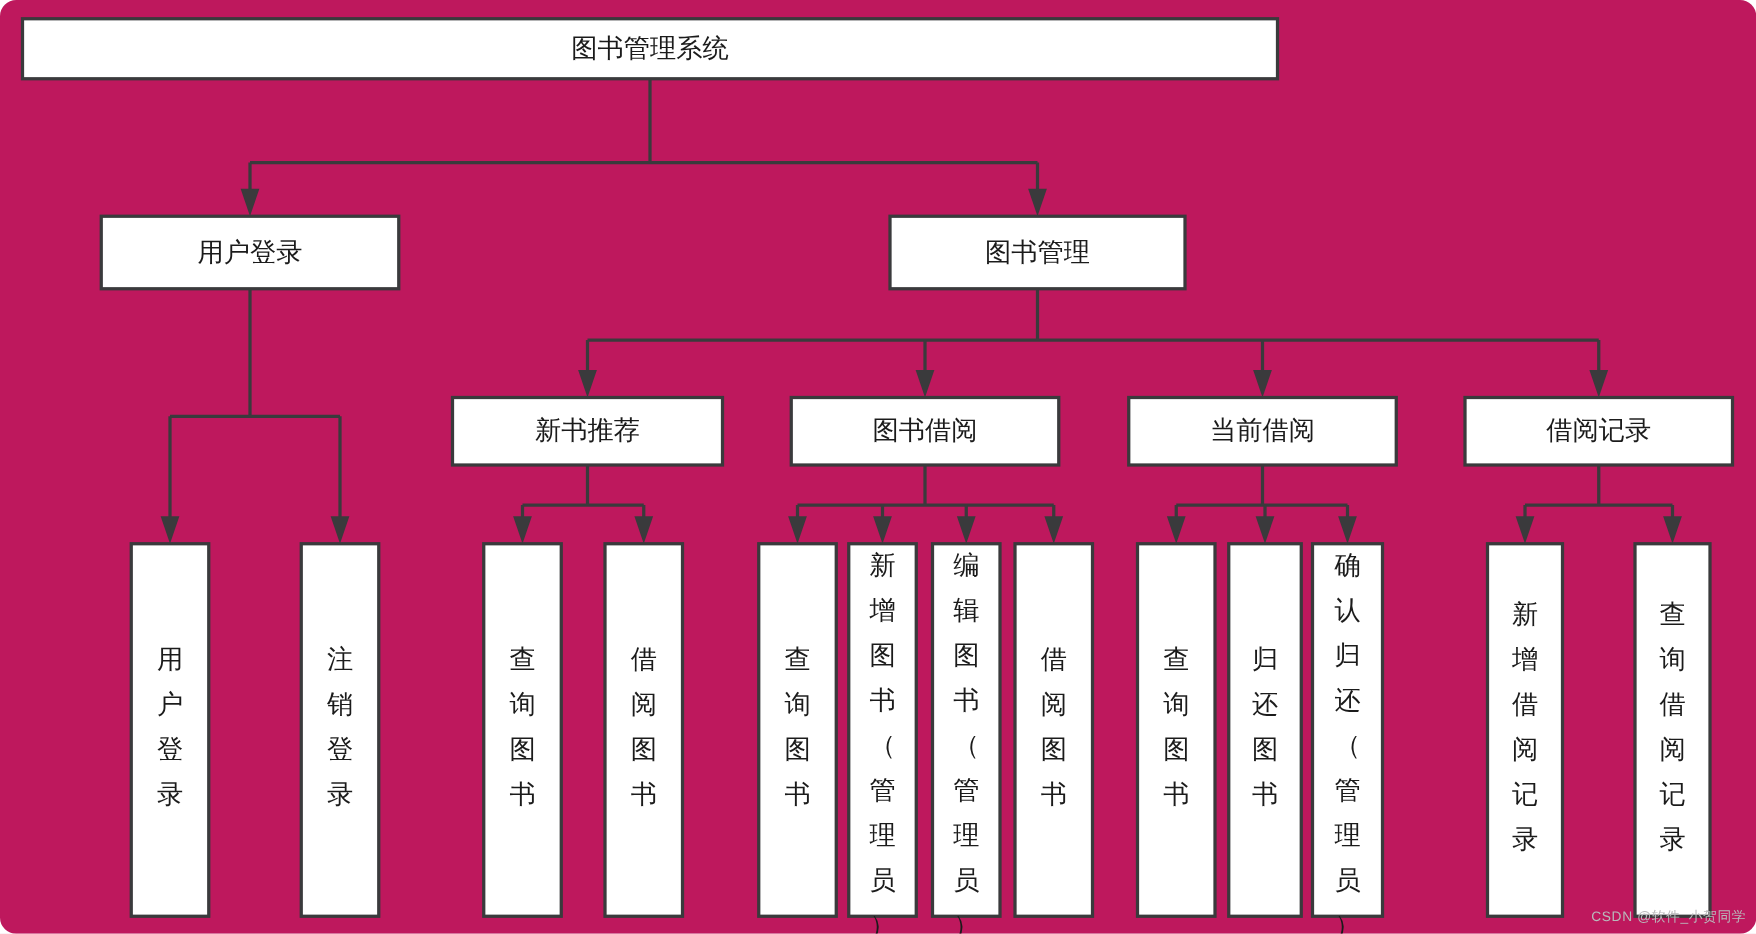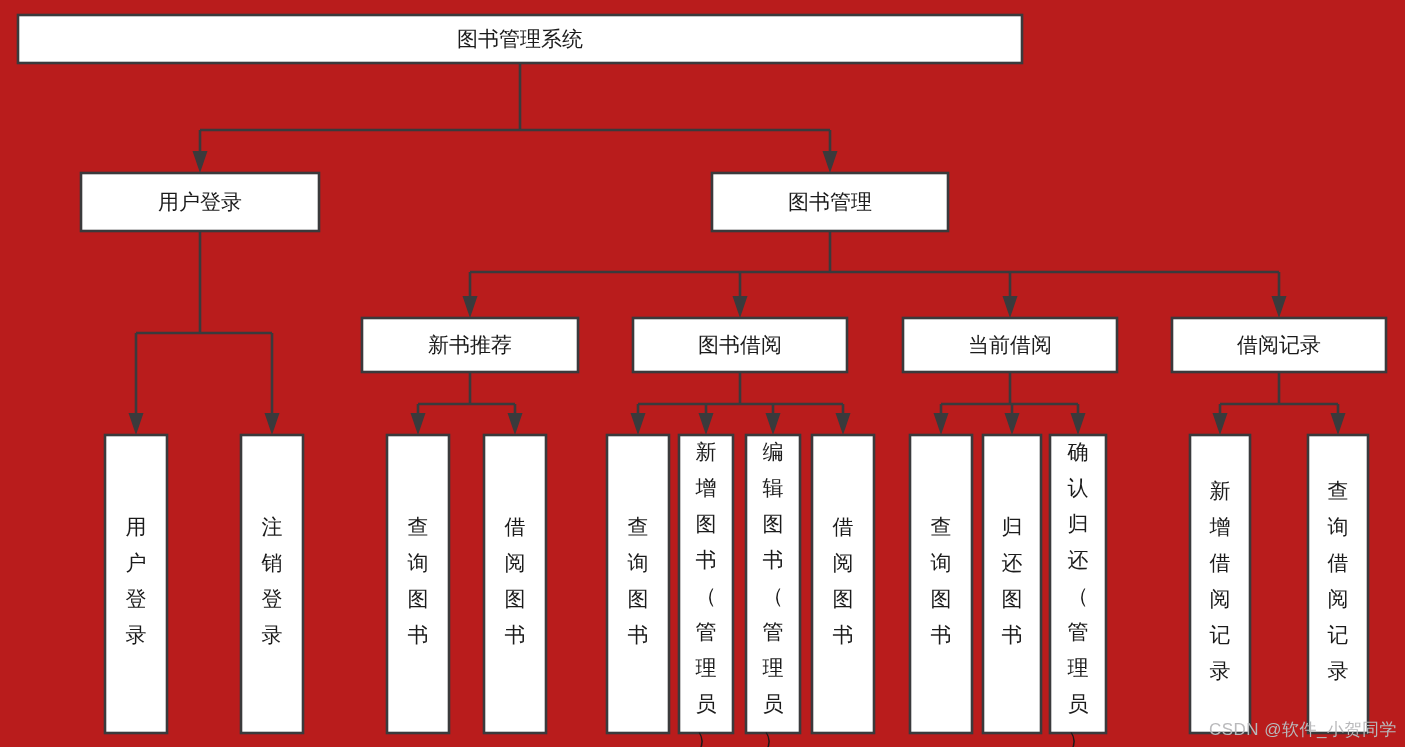--- a/index.html
+++ b/index.html
@@ -7,22 +7,23 @@
     padding: 0;
     background: #ffffff;
   }
   body {
     font-family: "Liberation Sans", "DejaVu Sans", sans-serif;
   }
   #diagram-root {
     position: relative;
     width: 1405px;
     height: 747px;
-    background: #b91c1c;
+    background: #be185d;
     overflow: hidden;
+    border-radius: 13px;
   }
   svg#flowchart {
     position: absolute;
     top: 0;
     left: 0;
     width: 1405px;
     height: 747px;
     display: block;
   }
   .node-box {
@@ -51,21 +52,21 @@
     fill: #1b1b1b;
     font-family: "Liberation Sans", "DejaVu Sans", sans-serif;
     font-size: 21px;
     text-anchor: middle;
   }
   .watermark {
     position: absolute;
     right: 8px;
     bottom: 6px;
     font-family: "Liberation Sans", "DejaVu Sans", sans-serif;
-    font-size: 17px;
+    font-size: 11px;
     color: #b9b9bb;
     letter-spacing: 0.5px;
     white-space: nowrap;
     user-select: none;
   }
 </style>
 </head>
 <body>
 
 <div id="diagram-root">

